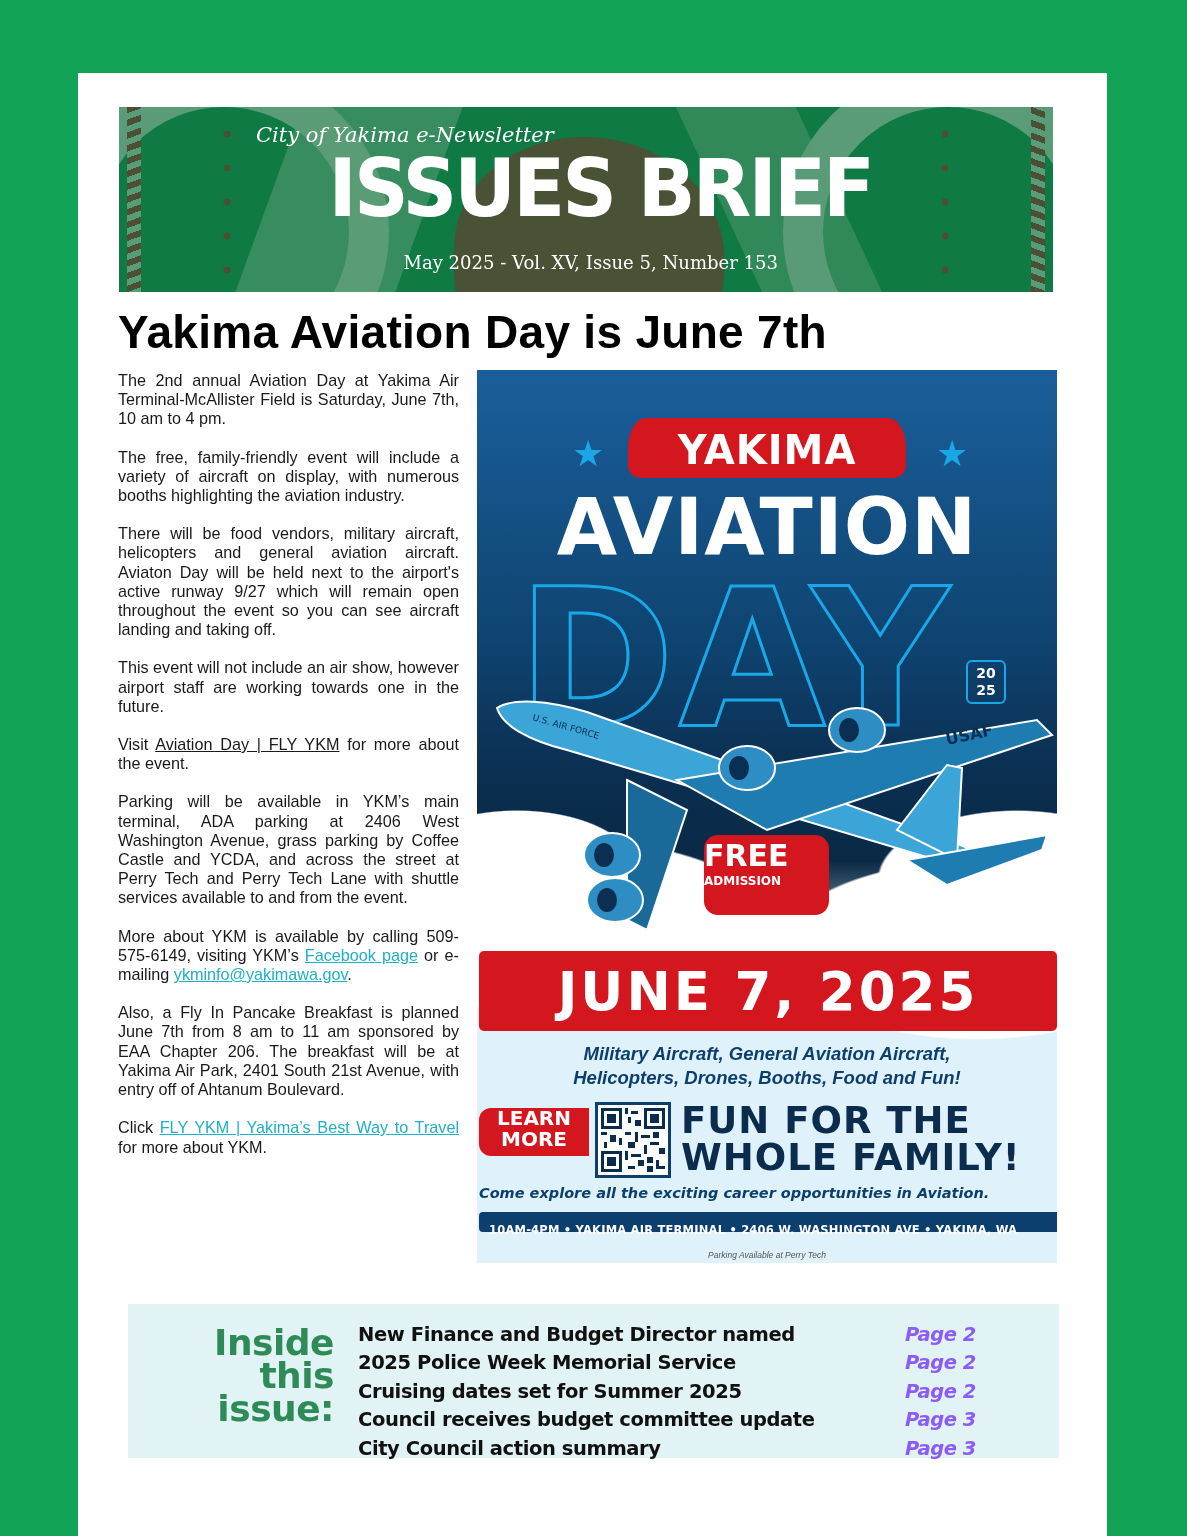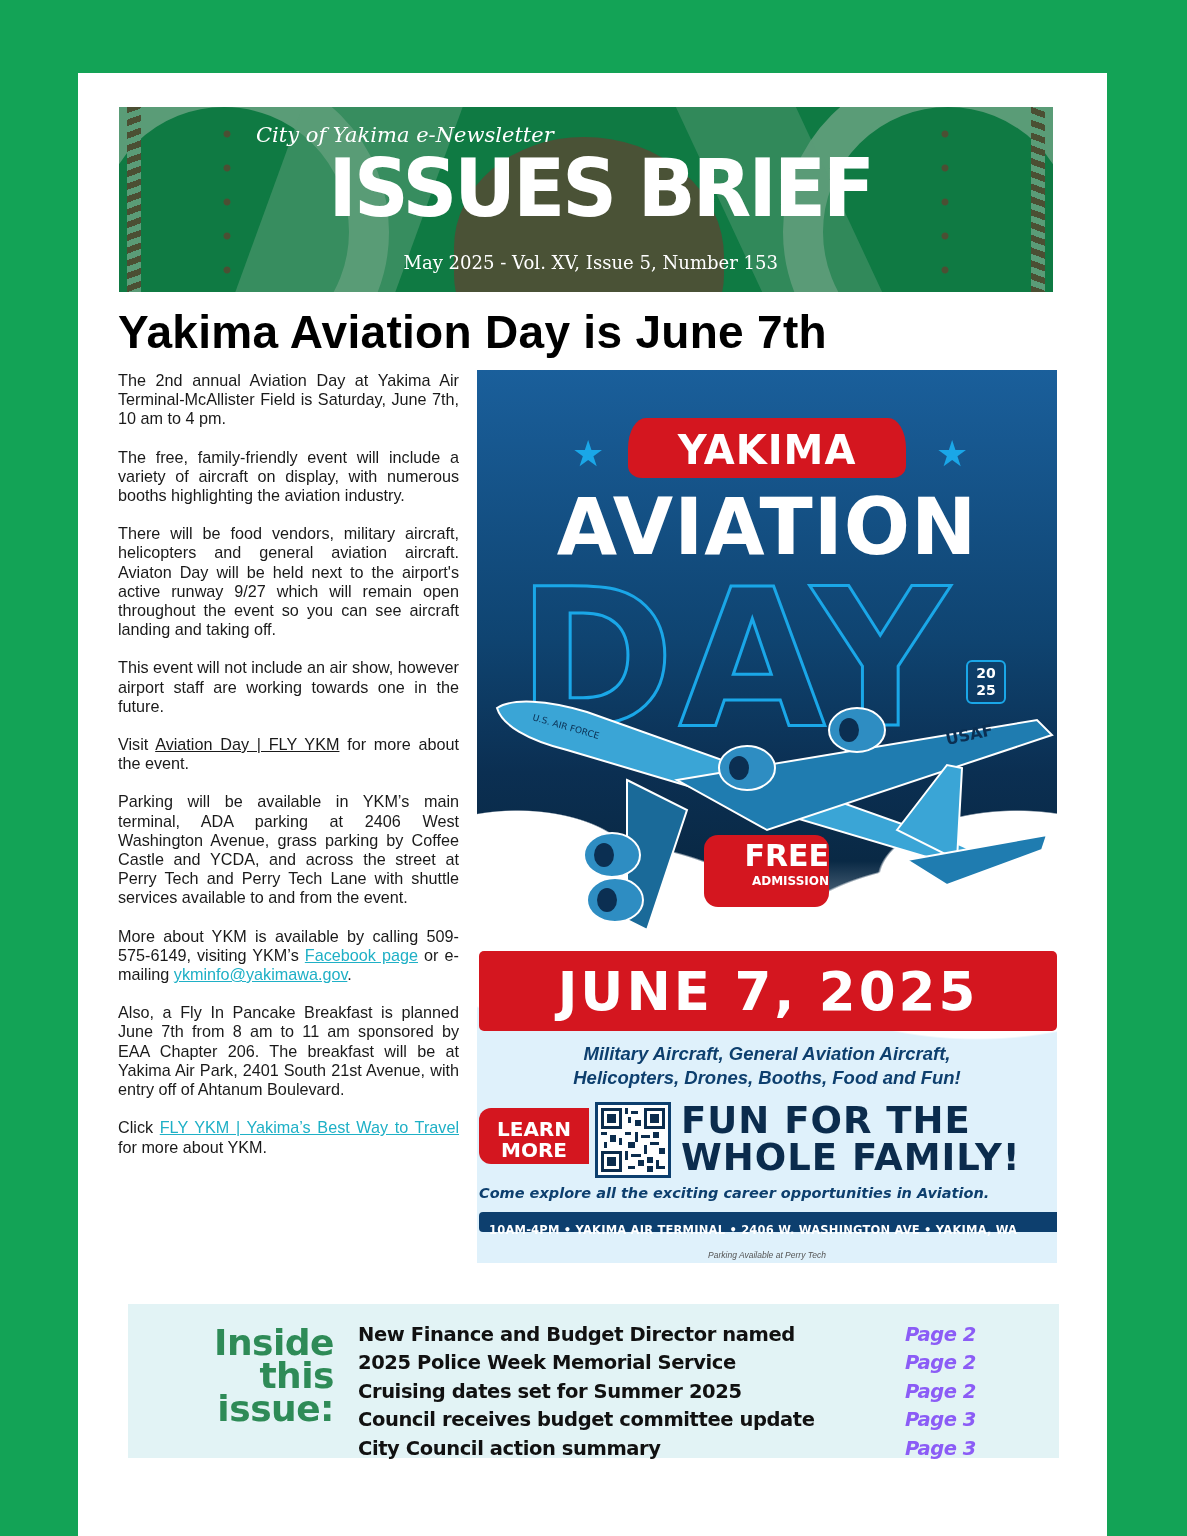--- a/index.html
+++ b/index.html
@@ -40,26 +40,26 @@
                 radial-gradient(ellipse 140px 70px at 540px 70px, #fff 98%, transparent 100%),
                 radial-gradient(ellipse 200px 90px at 100px 120px, #fff 98%, transparent 100%),
                 radial-gradient(ellipse 200px 90px at 500px 140px, #fff 98%, transparent 100%),
                 linear-gradient(180deg, transparent 0 90px, #fff 90px 190px, #dff1fb 190px); }
   .poster .yakima-tag { position: absolute; left: 151px; top: 48px; width: 278px; height: 60px; background: #d4161f; border-radius: 18px 18px 14px 14px / 30px 30px 12px 12px; color: #fff; font-family: "DejaVu Sans", sans-serif; font-weight: bold; font-size: 40px; text-align: center; line-height: 64px; letter-spacing: 1px; }
   .poster .star { position: absolute; color: #1aa7e8; font-size: 36px; line-height: 1; }
   .poster .aviation { position: absolute; left: 0; width: 580px; top: 118px; text-align: center; color: #fff; font-family: "DejaVu Sans", sans-serif; font-weight: bold; font-size: 78px; letter-spacing: 1px; line-height: 1; }
   .poster .day { position: absolute; left: 40px; top: 195px; color: transparent; -webkit-text-stroke: 3px #1aa7e8; font-family: "DejaVu Sans", sans-serif; font-weight: bold; font-size: 190px; letter-spacing: 4px; line-height: 1; }
   .poster .year-badge { position: absolute; left: 489px; top: 290px; width: 40px; height: 44px; border: 2px solid #1aa7e8; border-radius: 6px; color: #fff; font-family: "DejaVu Sans", sans-serif; font-weight: bold; font-size: 14px; line-height: 17px; text-align: center; padding-top: 3px; }
   .poster .plane { position: absolute; left: 0; top: 320px; width: 580px; height: 270px; }
-  .poster .free { position: absolute; left: 227px; top: 465px; width: 125px; height: 72px; background: #d4161f; border-radius: 14px; color: #fff; text-align: right; font-family: "DejaVu Sans", sans-serif; font-weight: bold; }
+  .poster .free { position: absolute; left: 227px; top: 465px; width: 125px; height: 80px; background: #d4161f; border-radius: 14px; color: #fff; text-align: left; font-family: "DejaVu Sans", sans-serif; font-weight: bold; }
   .poster .free .big { font-size: 30px; line-height: 36px; display: block; padding-top: 3px; }
   .poster .free .small { font-size: 12px; line-height: 14px; display: block; }
   .poster .date-bar { position: absolute; left: 2px; top: 581px; width: 578px; height: 80px; background: #d4161f; border-radius: 5px; color: #fff; font-family: "DejaVu Sans", sans-serif; font-weight: bold; font-size: 53px; text-align: center; line-height: 82px; letter-spacing: 3px; }
   .poster .features { position: absolute; left: 0; width: 580px; top: 672px; text-align: center; color: #0d3f6e; font-family: Liberation Sans, sans-serif; font-weight: bold; font-style: italic; font-size: 18.5px; line-height: 24px; }
-  .poster .learn { position: absolute; left: 2px; top: 738px; width: 110px; height: 56px; background: #d4161f; border-radius: 12px 0 0 12px; color: #fff; font-family: "DejaVu Sans", sans-serif; font-weight: bold; font-size: 20px; line-height: 21px; text-align: center; padding-top: 11px; }
+  .poster .learn { position: absolute; left: 2px; top: 738px; width: 110px; height: 48px; background: #d4161f; border-radius: 12px 0 0 12px; color: #fff; font-family: "DejaVu Sans", sans-serif; font-weight: bold; font-size: 20px; line-height: 21px; text-align: center; }
   .poster .qr { position: absolute; left: 118px; top: 732px; width: 76px; height: 76px; background: #fff; border: 3px solid #0d3f6e; padding: 3px; }
   .poster .fun { position: absolute; left: 204px; top: 732px; color: #0b2c4d; font-family: "DejaVu Sans", sans-serif; font-weight: bold; font-size: 37px; line-height: 37px; letter-spacing: 1px; white-space: nowrap; }
   .poster .career { position: absolute; left: 2px; top: 815px; color: #0d3f6e; font-family: "DejaVu Sans", sans-serif; font-weight: bold; font-style: italic; font-size: 14.5px; white-space: nowrap; }
   .poster .info-bar { position: absolute; left: 2px; top: 842px; width: 580px; height: 20px; background: #0d3f6e; border-radius: 4px 0 0 4px; color: #fff; font-family: "DejaVu Sans", sans-serif; font-weight: bold; font-size: 11.5px; line-height: 36px; padding-left: 10px; white-space: nowrap; letter-spacing: .2px; }
   .poster .parking { position: absolute; left: 0; width: 580px; top: 880px; text-align: center; color: #555; font-family: "Liberation Sans", sans-serif; font-style: italic; font-size: 8.5px; }
 
   
   .inside { position: absolute; left: 50px; top: 1231px; width: 931px; height: 154px; background: #e2f3f5; }
   .inside-label { position: absolute; left: 0; top: 22px; width: 206px; text-align: right; color: #2e8b57; font-family: "DejaVu Sans", sans-serif; font-weight: bold; font-size: 36px; line-height: 33px; letter-spacing: -.5px; }
   .toc { position: absolute; left: 230px; top: 16px; width: 680px; }

